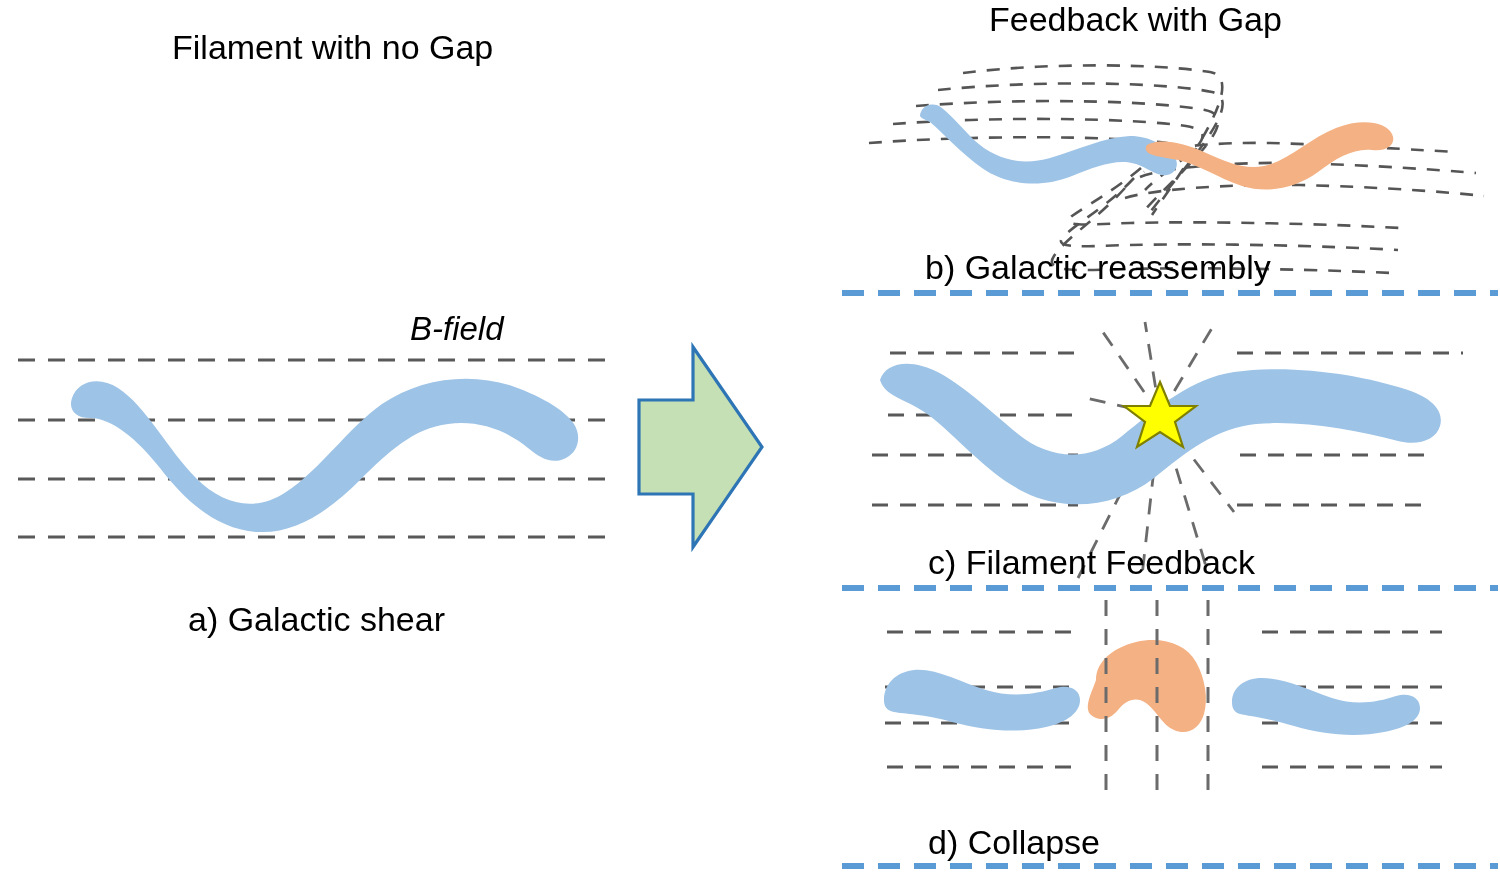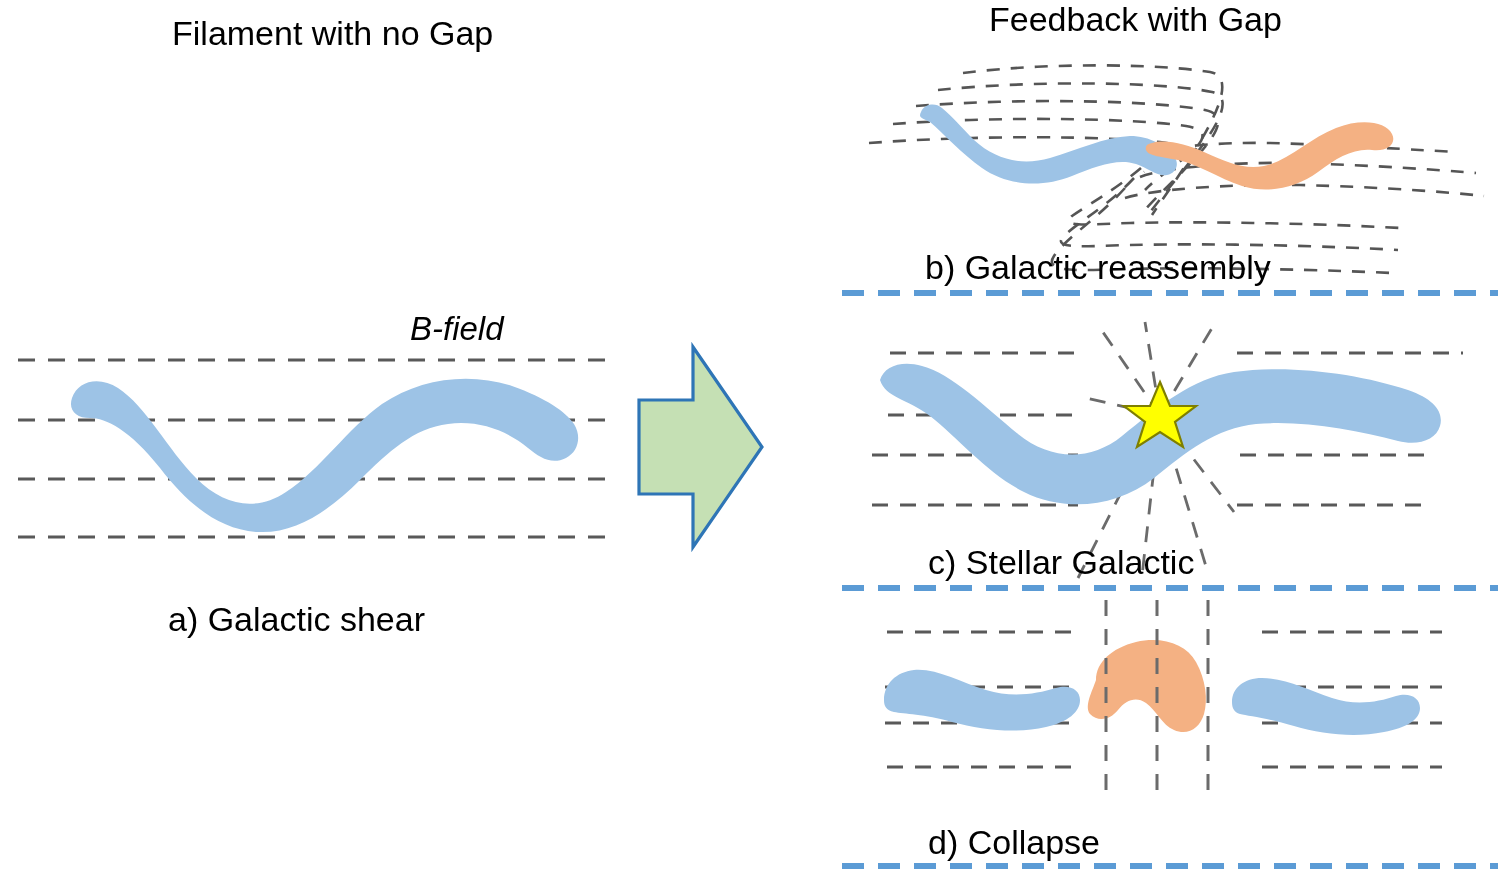--- a/index.html
+++ b/index.html
@@ -203,27 +203,27 @@
       <g stroke="#6b6b6b" stroke-width="3" fill="none" stroke-dasharray="16 13" stroke-linecap="butt">
         <line x1="1106" y1="600" x2="1106" y2="790"></line>
         <line x1="1157" y1="600" x2="1157" y2="790"></line>
         <line x1="1208" y1="600" x2="1208" y2="790"></line>
       </g>
     </g>
 
     <line x1="842" y1="866" x2="1498" y2="866" stroke="#5B9BD5" stroke-width="6" stroke-dasharray="22 14" stroke-linecap="butt"></line>
   </svg>
 
-  <div class="lbl lbl-title" style="left:172px; top:16px;text-align:right;">Filament with no Gap</div>
+  <div class="lbl lbl-title" style="left:172px; top:30px;text-align:right;">Filament with no Gap</div>
 
   <div class="lbl lbl-title" style="left:989px; top:2px;">Feedback with Gap</div>
 
   <div class="lbl lbl-bfield" style="left:410px; top:312px;font-style:italic;">B-field</div>
 
-  <div class="lbl lbl-panel" style="left:168px; top:602px;">a) Galactic shear</div>
+  <div class="lbl lbl-panel" style="left:188px; top:602px;">a) Galactic shear</div>
 
   <div class="lbl lbl-panel" style="left:925px; top:250px;">b) Galactic reassembly</div>
 
-  <div class="lbl lbl-panel" style="left:928px; top:545px;">c) Stellar Galactic</div>
+  <div class="lbl lbl-panel" style="left:928px; top:545px;">c) Filament Feedback</div>
 
   <div class="lbl lbl-panel" style="left:928px; top:825px;">d) Collapse</div>
 
 </div>
 
 </body></html>

